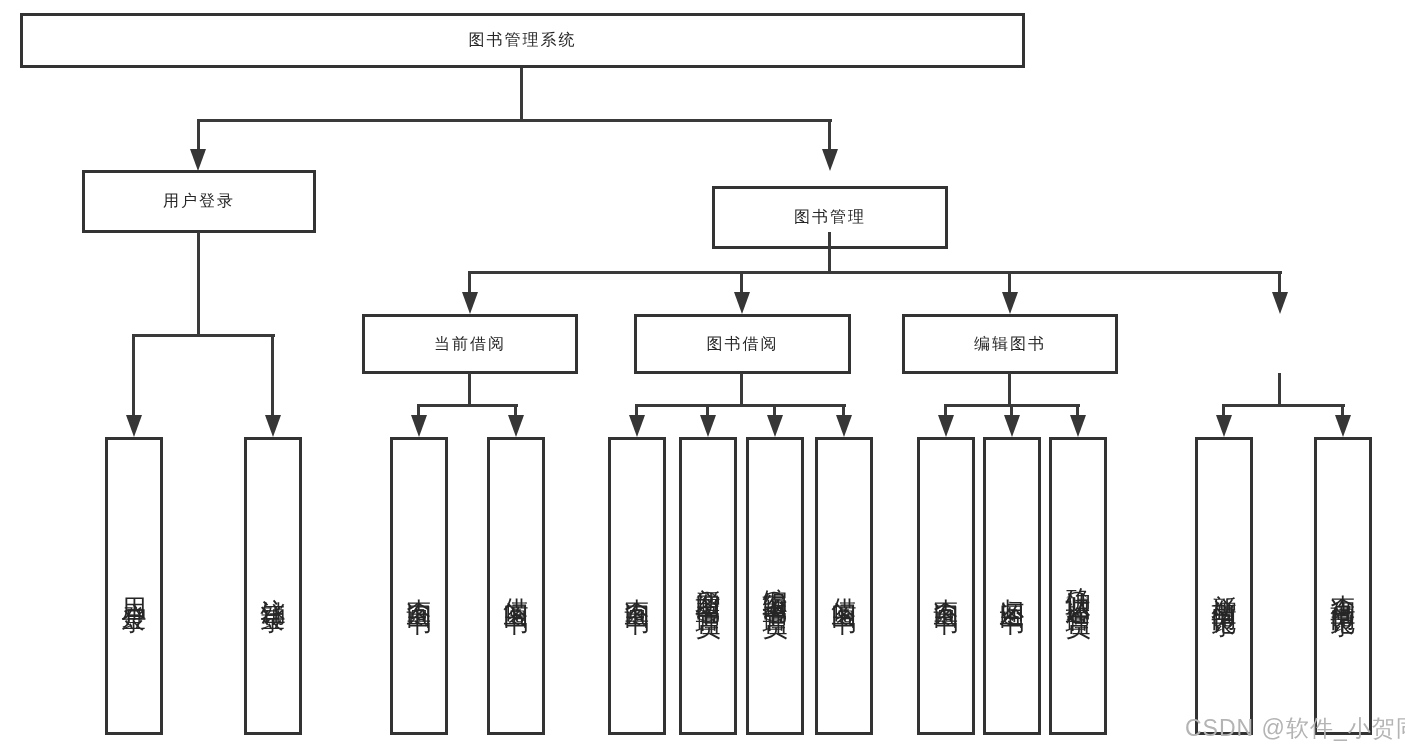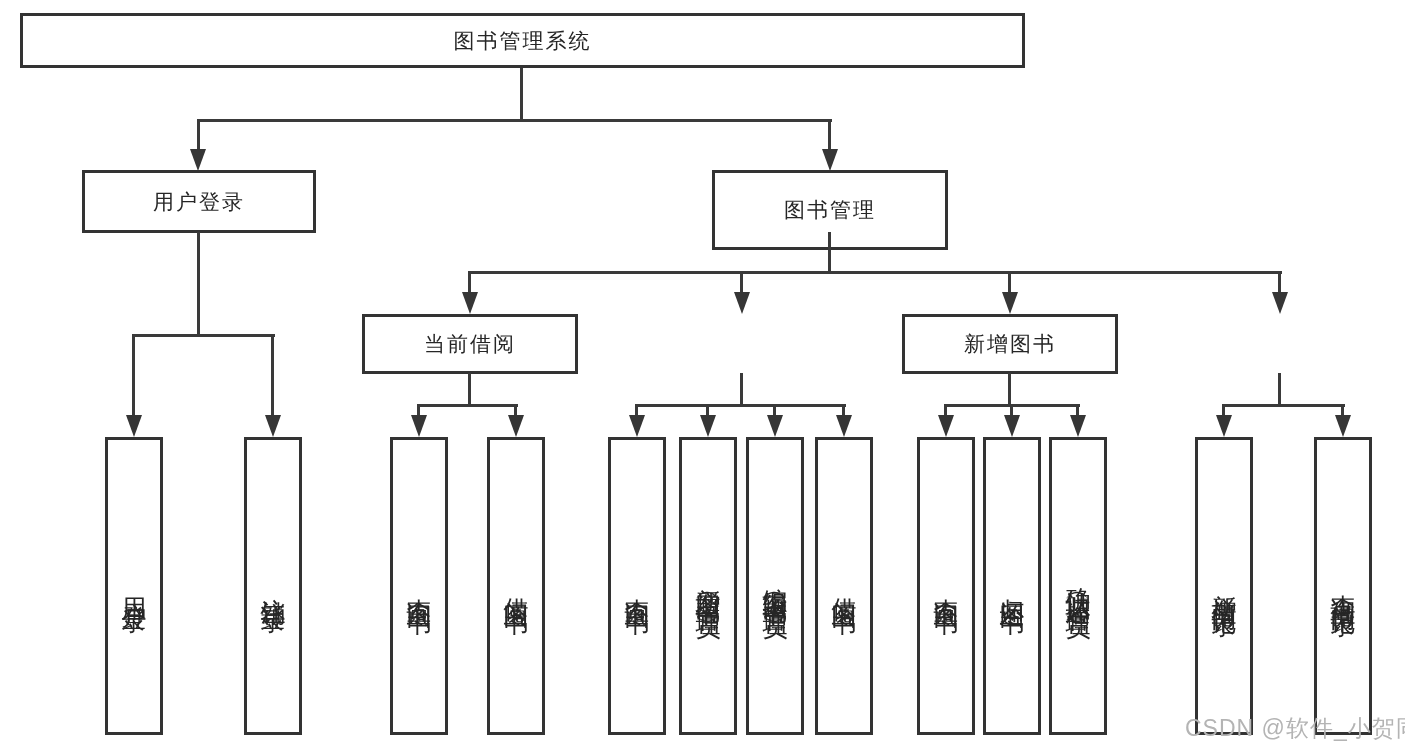--- a/index.html
+++ b/index.html
@@ -11,21 +11,21 @@
     background:#ffffff;
     overflow:hidden;
   }
   .box {
     position:absolute;
     border:3px solid #333333;
     background:#ffffff;
     display:flex; align-items:center; justify-content:center;
     color:#262626;
   }
-  .hbox { font-size:21px; letter-spacing:2px; font-weight:500; }
+  .hbox { font-size:16px; letter-spacing:2px; font-weight:500; }
   .vbox {
     writing-mode:vertical-rl;
     font-size:25px;
     letter-spacing:4px;
     line-height:1;
     text-align:center;
     font-weight:500;
   }
   .vline { position:absolute; width:3px; background:#3a3a3a; }
   .hline { position:absolute; height:3px; background:#3a3a3a; }
@@ -54,42 +54,43 @@
   <div class="box hbox" style="left:20px;top:13px;width:1005px;height:55px">图书管理系统</div>
 
   <div class="vline" style="left:520px;top:68px;height:53px"></div>
   <div class="hline" style="left:197px;top:119px;width:635px"></div>
   <div class="vline" style="left:197px;top:119px;height:32px"></div>
   <div class="arrow" style="left:190px;top:149px"></div>
   <div class="vline" style="left:828px;top:119px;height:32px"></div>
   <div class="arrow" style="left:822px;top:149px"></div>
 
   <div class="box hbox" style="left:82px;top:170px;width:234px;height:63px">用户登录</div>
-  <div class="box hbox" style="left:712px;top:170px;width:236px;height:80px">图书管理</div>
+  <div class="box hbox" style="left:712px;top:186px;width:236px;height:63px">图书管理</div>
 
   <div class="vline" style="left:197px;top:232px;height:104px"></div>
   <div class="hline" style="left:132px;top:334px;width:143px"></div>
   <div class="vline" style="left:132px;top:334px;height:83px"></div>
   <div class="arrow" style="left:126px;top:415px"></div>
   <div class="vline" style="left:271px;top:334px;height:83px"></div>
   <div class="arrow" style="left:265px;top:415px"></div>
 
   <div class="vline" style="left:828px;top:232px;height:42px"></div>
   <div class="hline" style="left:468px;top:271px;width:814px"></div>
   <div class="vline" style="left:468px;top:271px;height:24px"></div>
   <div class="arrow" style="left:462px;top:292px"></div>
   <div class="vline" style="left:740px;top:271px;height:24px"></div>
   <div class="arrow" style="left:734px;top:292px"></div>
   <div class="vline" style="left:1008px;top:271px;height:24px"></div>
   <div class="arrow" style="left:1002px;top:292px"></div>
   <div class="vline" style="left:1278px;top:271px;height:24px"></div>
   <div class="arrow" style="left:1272px;top:292px"></div>
 
   <div class="box hbox" style="left:362px;top:314px;width:216px;height:60px">当前借阅</div>
-  <div class="box hbox" style="left:902px;top:314px;width:216px;height:60px">新增图书</div>
+  <div class="box hbox" style="left:634px;top:314px;width:217px;height:60px">图书借阅</div>
+  <div class="box hbox" style="left:902px;top:314px;width:216px;height:60px">编辑图书</div>
 
   <div class="vline" style="left:468px;top:373px;height:34px"></div>
   <div class="hline" style="left:417px;top:404px;width:101px"></div>
   <div class="vline" style="left:417px;top:404px;height:14px"></div>
   <div class="arrow" style="left:411px;top:415px"></div>
   <div class="vline" style="left:514px;top:404px;height:14px"></div>
   <div class="arrow" style="left:508px;top:415px"></div>
 
   <div class="vline" style="left:740px;top:373px;height:34px"></div>
   <div class="hline" style="left:635px;top:404px;width:211px"></div>

